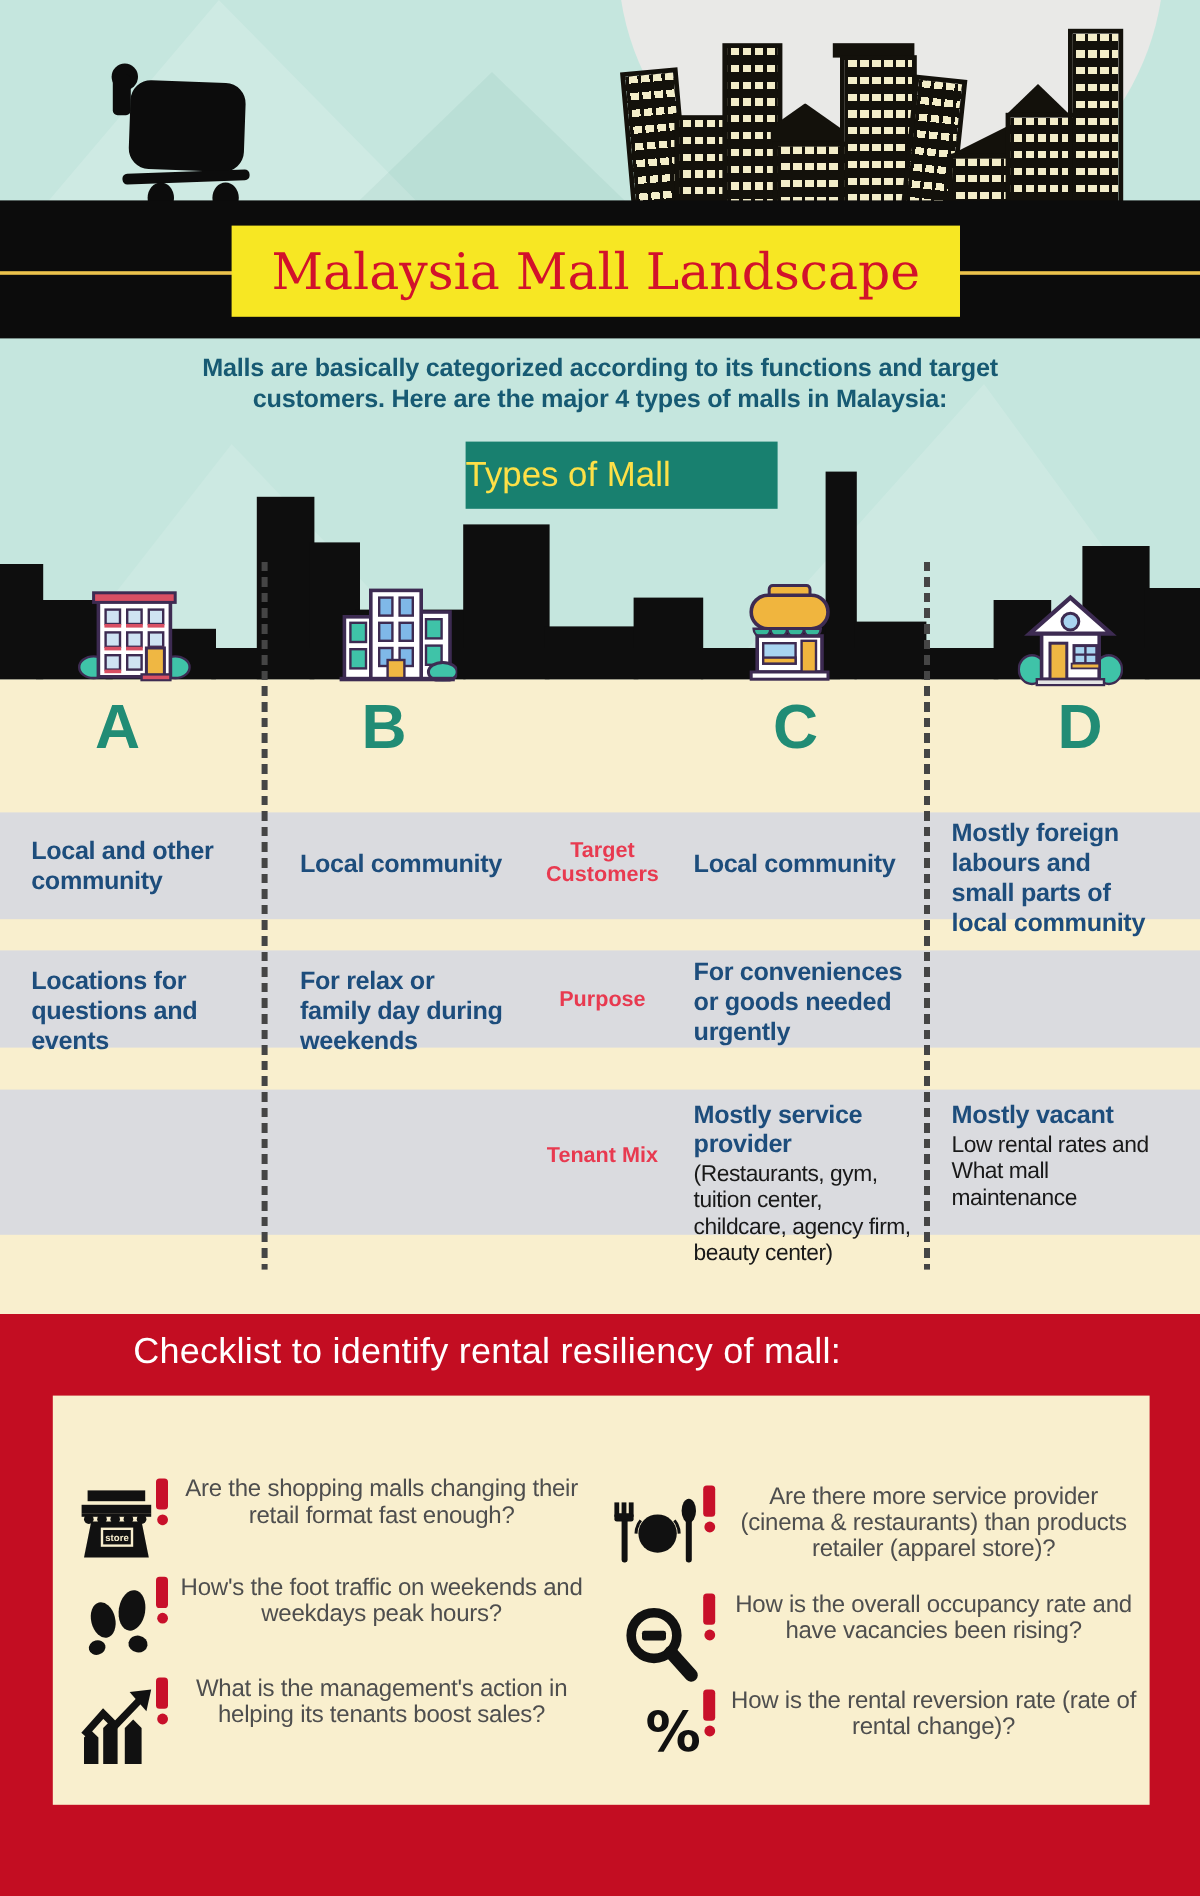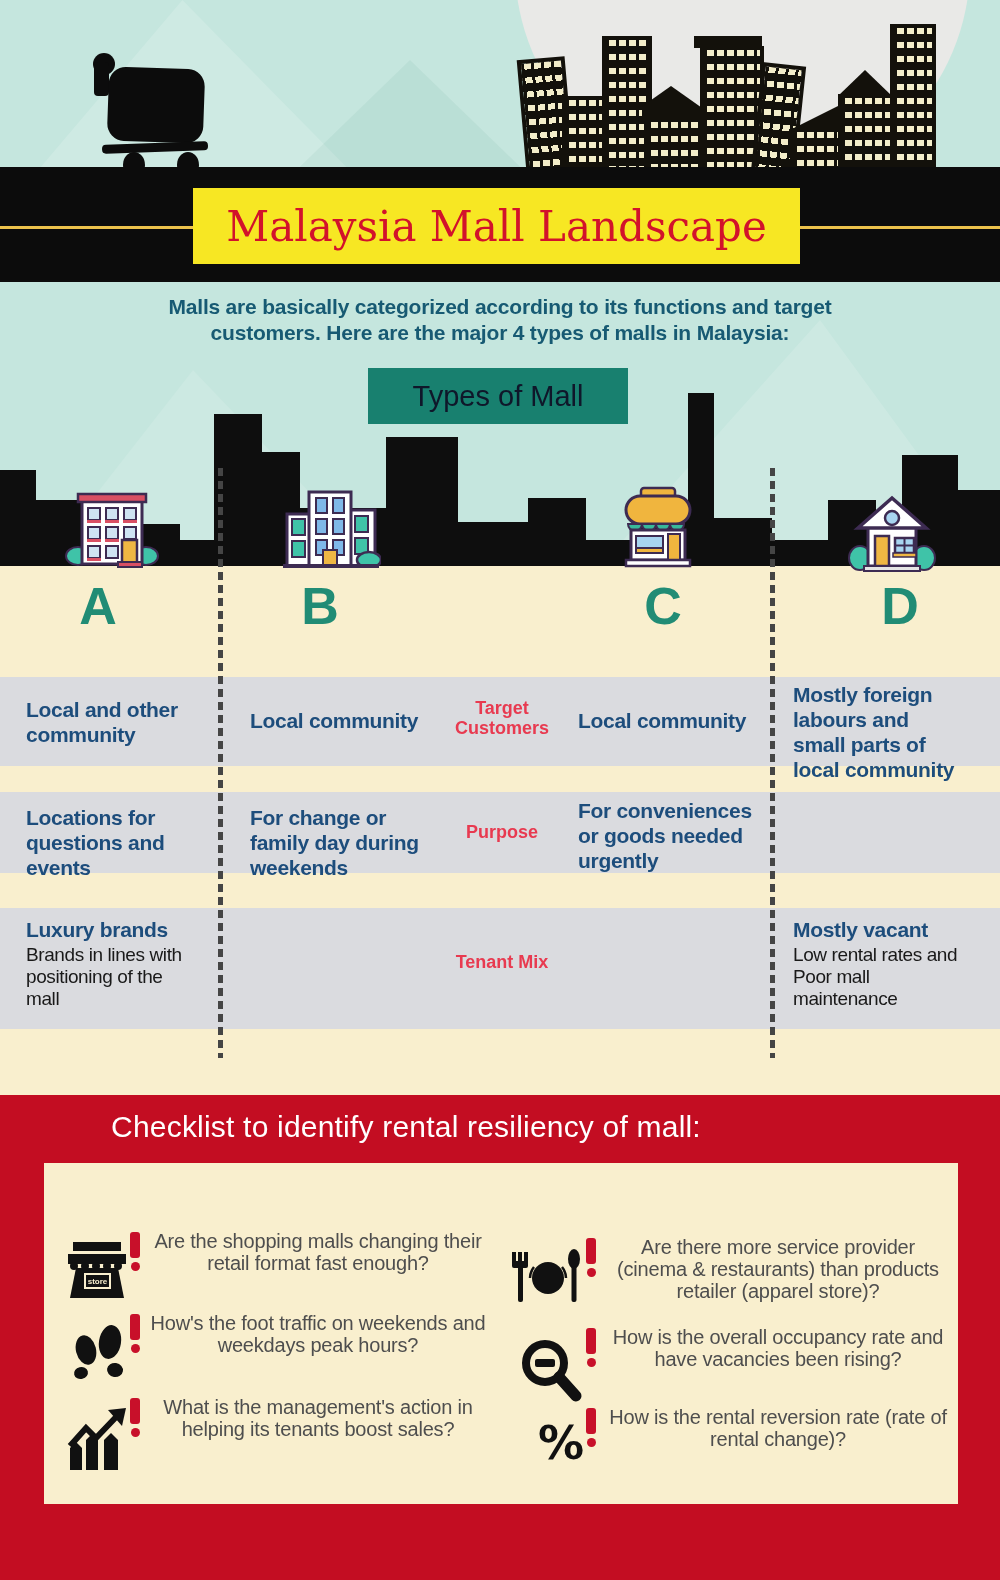--- a/index.html
+++ b/index.html
@@ -31,22 +31,22 @@
   
   .band{position:absolute;left:0;top:167px;width:1000px;height:115px;background:#0c0c0c;}
   .band-line{position:absolute;left:0;top:226px;width:1000px;height:3px;background:#ecc24c;}
   .title-box{position:absolute;left:193px;top:188px;width:607px;height:76px;background:#f7e723;
              display:flex;align-items:center;justify-content:center;}
   .title-box span{font-family:"DejaVu Serif",serif;font-weight:normal;font-size:42px;color:#d2122b;}
 
   
   .intro{position:absolute;left:0;top:294px;width:1000px;text-align:center;
          font-size:21px;font-weight:bold;color:#175a73;line-height:26px;letter-spacing:-.2px;}
-  .types-box{position:absolute;left:368px;top:368px;width:260px;height:56px;background:#18806f;
-             display:flex;align-items:center;justify-content:center;color:#0f172a;font-size:29px;}
+  .types-box{position:absolute;left:388px;top:368px;width:260px;height:56px;background:#18806f;
+             display:flex;align-items:center;justify-content:flex-start;color:#fde047;font-size:29px;}
 
   
   .sk{position:absolute;background:#0e0e0e;}
 
   
   .dash{position:absolute;top:468px;width:5px;height:590px;
         background:repeating-linear-gradient(to bottom,#454545 0 8px,transparent 8px 13px);z-index:6;}
 
   
   .letter{position:absolute;top:576px;transform:translateX(-50%);
@@ -248,33 +248,33 @@
   <div class="grow" style="top:792px;height:81px;"></div>
   <div class="grow" style="top:908px;height:121px;"></div>
 
   <div class="cell" style="left:26px;top:697px;width:172px;">Local and other community</div>
   <div class="cell" style="left:250px;top:708px;width:180px;">Local community</div>
   <div class="rlabel" style="left:502px;top:698px;">Target Customers</div>
   <div class="cell" style="left:578px;top:708px;width:180px;">Local community</div>
   <div class="cell" style="left:793px;top:682px;width:168px;">Mostly foreign labours and small parts of local community</div>
 
   <div class="cell" style="left:26px;top:805px;width:150px;">Locations for questions and events</div>
-  <div class="cell" style="left:250px;top:805px;width:176px;">For change or family day during weekends</div>
+  <div class="cell" style="left:250px;top:805px;width:176px;">For relax or family day during weekends</div>
   <div class="rlabel" style="left:502px;top:822px;">Purpose</div>
   <div class="cell" style="left:578px;top:798px;width:192px;">For conveniences or goods needed urgently</div>
   <div class="cell" style="left:793px;top:805px;width:168px;"></div>
 
-  <div class="cell" style="left:26px;top:918px;width:170px;">
-    <div class="head">Luxury brands</div>
-    <div class="bodytxt">Brands in lines with positioning of the mall</div>
-  </div>
   <div class="rlabel" style="left:502px;top:952px;">Tenant Mix</div>
+  <div class="cell" style="left:578px;top:918px;width:186px;">
+    <div class="head">Mostly service provider</div>
+    <div class="bodytxt">(Restaurants, gym, tuition center, childcare, agency firm, beauty center)</div>
+  </div>
   <div class="cell" style="left:793px;top:918px;width:165px;">
     <div class="head">Mostly vacant</div>
-    <div class="bodytxt">Low rental rates and  Poor mall maintenance</div>
+    <div class="bodytxt">Low rental rates and  What mall maintenance</div>
   </div>
 
   <div class="red-sec"></div>
   <div class="chk-title">Checklist to identify rental resiliency of mall:</div>
   <div class="chk-box"></div>
 
   <div class="chk-item" style="left:62px;top:1230px;width:426px;">
     <div class="chk-icn">
       <svg width="62" height="60" viewBox="0 0 62 60">
         <g fill="#111">

